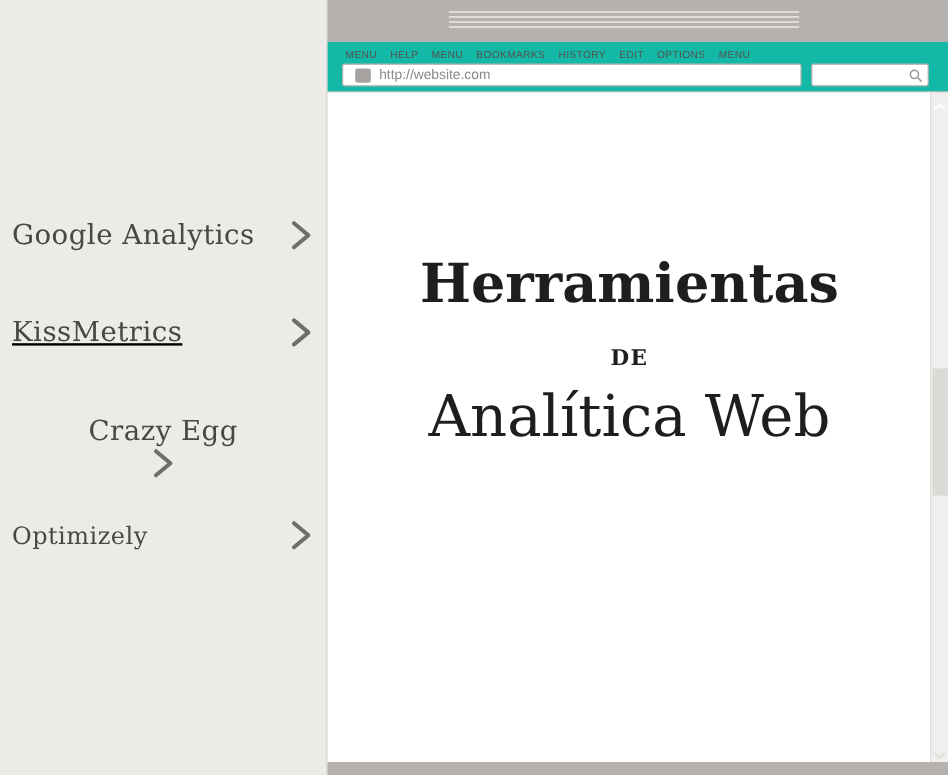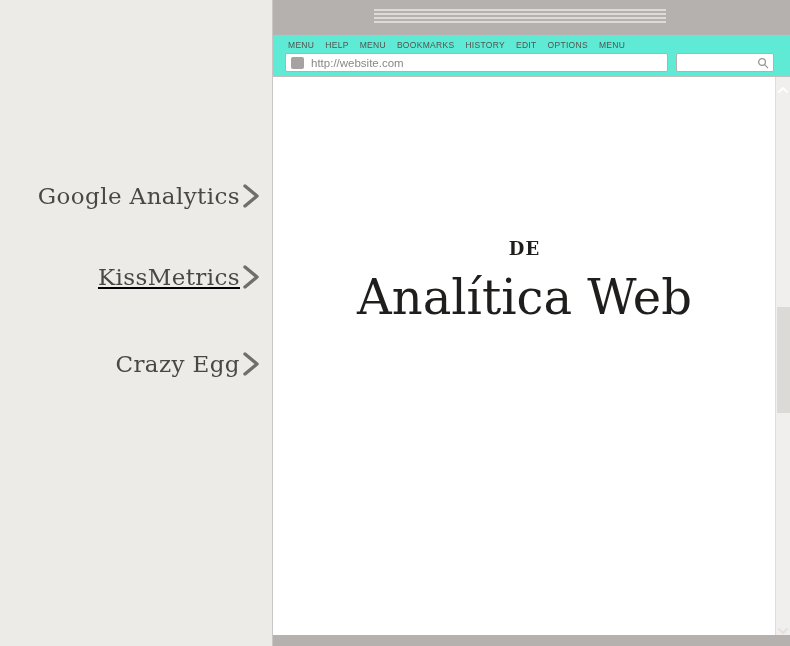--- a/index.html
+++ b/index.html
@@ -9,62 +9,62 @@
     background: #edebe8;
     position: relative;
     overflow: hidden;
   }
   .stage { position: absolute; inset: 0; width: 790px; height: 646px; }
 
   
   .left-pane { position: absolute; left: 0; top: 0; width: 272px; height: 646px; background: #edebe8; }
   .side-item {
     position: absolute; left: 10px; width: 252px; height: 34px;
-    display: flex; align-items: center; justify-content: flex-end;
+    display: flex; align-items: center; justify-content: space-between;
     cursor: pointer;
   }
   .side-item .lbl {
     font-family: "DejaVu Serif", serif;
     color: #4a4845; font-size: 23px; letter-spacing: 0.4px;
   }
   .side-item.s1 { top: 179px; }
   .side-item.s2 { top: 260px; text-decoration: underline; }
-  .side-item.s3 { top: 347px; }
+  .side-item.s3 { top: 347px; flex-direction: column; }
   .side-item.s4 { top: 429px; }
   .side-item.s4 .lbl { font-size: 20px; }
   .chev { width: 22px; height: 26px; flex: 0 0 auto; }
 
   
   .window {
     position: absolute; left: 272px; top: 0; width: 518px; height: 646px;
     background: #ffffff; border-left: 1px solid #c9c7c4;
   }
   .titlebar { position: absolute; left: 0; top: 0; width: 518px; height: 35px; background: #b4b1ae; }
   .grill {
     position: absolute; left: 101px; top: 9px; width: 292px; height: 15px;
     background: repeating-linear-gradient(to bottom,
       rgba(255,255,255,0.55) 0px, rgba(255,255,255,0.55) 1.8px,
       rgba(0,0,0,0) 1.8px, rgba(0,0,0,0) 4.1px);
   }
   .chrome {
     position: absolute; left: 0; top: 35px; width: 518px; height: 42px;
-    background: #5eead4; border-bottom: 1px solid #c2c0bd;
+    background: #14b8a6; border-bottom: 1px solid #c2c0bd;
   }
   .menubar {
     position: absolute; left: 15px; top: 4px; height: 12px;
     display: flex; gap: 11px; align-items: center;
   }
   .menubar .mi {
     font-size: 8.5px; letter-spacing: 0.3px; color: #55534f; cursor: pointer;
     font-family: "Liberation Sans", sans-serif;
   }
   .urlrow { position: absolute; left: 12px; top: 18px; width: 494px; height: 19px; display: flex; }
   .url-field {
     width: 383px; height: 19px; background: #ffffff; border: 1px solid #b3b1ae;
-    border-radius: 2px; display: flex; align-items: center; padding-left: 5px; cursor: text;
+    border-radius: 2px; display: flex; align-items: center; padding-left: 10px; cursor: text;
   }
   .page-square { width: 13px; height: 12px; background: #a5a2a0; border-radius: 2px; margin-right: 7px; }
   .url-text { font-size: 11.5px; color: #8b8885; }
   .search-field {
     margin-left: 8px; width: 98px; height: 19px; background: #ffffff;
     border: 1px solid #b3b1ae; border-radius: 2px; position: relative; cursor: text;
   }
   .search-field svg { position: absolute; right: 4px; top: 3px; }
 
   .content { position: absolute; left: 0; top: 77px; width: 503px; height: 558px; background: #ffffff; }
@@ -112,20 +112,28 @@
 
     <div class="side-item s3">
       <span class="lbl">Crazy Egg</span>
       <span class="chev">
         <svg width="22" height="26" viewBox="0 0 22 26">
             <polyline points="5,3 17,13 5,23" fill="none" stroke="#706e6b" stroke-width="3.4" stroke-linecap="round" stroke-linejoin="round"></polyline>
           </svg>
       </span>
     </div>
 
+    <div class="side-item s4">
+      <span class="lbl">Optimizely</span>
+      <span class="chev">
+        <svg width="22" height="26" viewBox="0 0 22 26">
+            <polyline points="5,3 17,13 5,23" fill="none" stroke="#706e6b" stroke-width="3.4" stroke-linecap="round" stroke-linejoin="round"></polyline>
+          </svg>
+      </span>
+    </div>
   </div>
 
   <div class="window">
 
     <div class="titlebar">
       <div class="grill"></div>
     </div>
 
     <div class="chrome">
       <div class="menubar">
@@ -147,20 +155,21 @@
           <svg width="12" height="12" viewBox="0 0 12 12">
             <circle cx="5" cy="5" r="3.4" fill="none" stroke="#9a9895" stroke-width="1.3"></circle>
             <line x1="7.6" y1="7.6" x2="10.6" y2="10.6" stroke="#9a9895" stroke-width="1.3" stroke-linecap="round"></line>
           </svg>
         </div>
       </div>
     </div>
 
     <div class="content">
       <div class="poster">
+        <div class="l1">Herramientas</div>
         <div class="l2">DE</div>
         <div class="l3">Analítica Web</div>
       </div>
     </div>
 
     <div class="scrollbar">
       <span class="scroll-up">
         <svg width="12" height="10" viewBox="0 0 12 10">
             <polyline points="2,7 6,3 10,7" fill="none" stroke="#ffffff" stroke-width="2" stroke-linecap="round" stroke-linejoin="round" opacity="0.9"></polyline>
           </svg>

